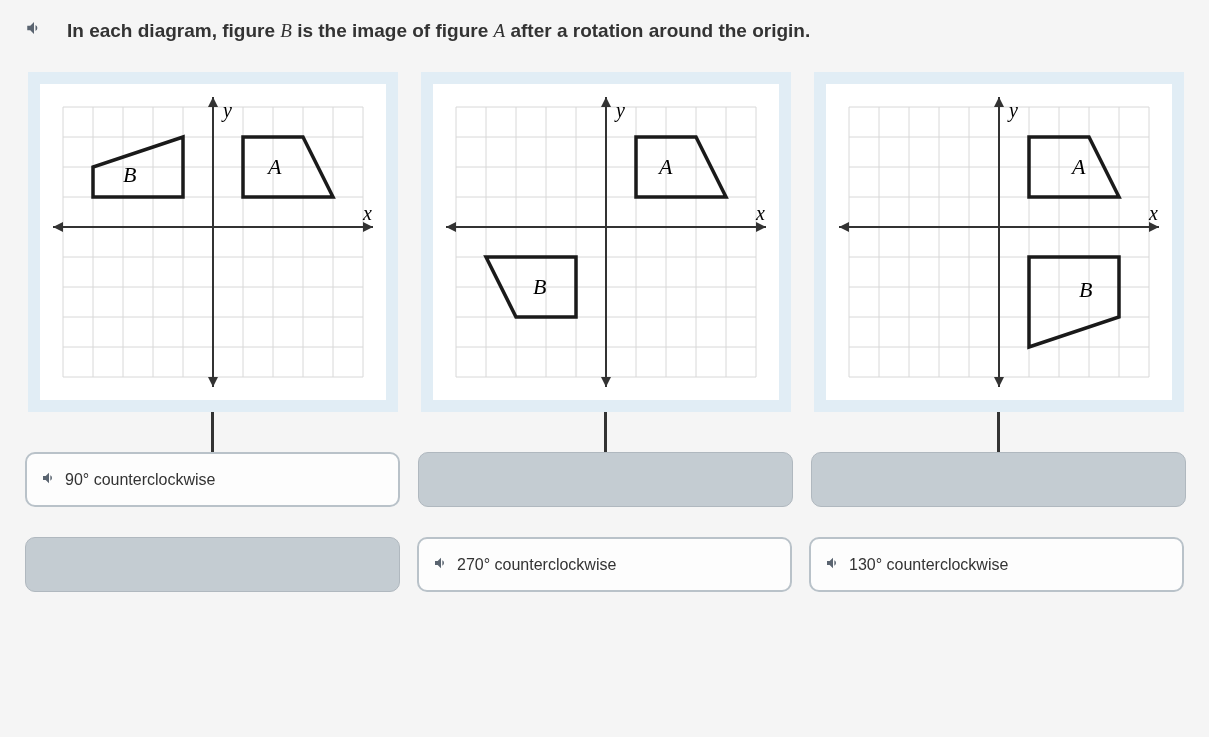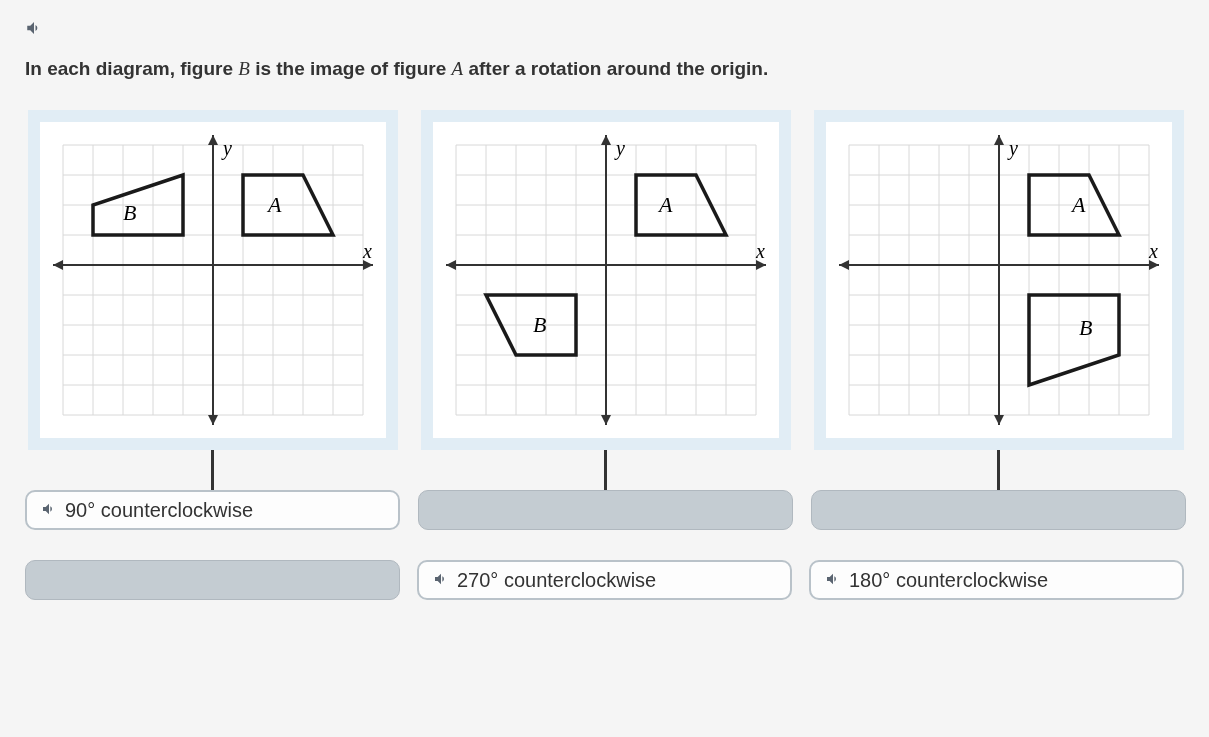--- a/index.html
+++ b/index.html
@@ -4,36 +4,36 @@
 <style>
   * { box-sizing: border-box; margin: 0; padding: 0; }
   body {
     font-family: Arial, Helvetica, sans-serif;
     background: #f5f5f5;
     width: 1209px;
     height: 737px;
     padding: 15px 25px;
     color: #333;
   }
-  .question-row { display: flex; align-items: flex-start; gap: 12px; margin-bottom: 25px; flex-direction: column; }
+  .question-row { display: flex; align-items: flex-start; gap: 24px; margin-bottom: 25px; }
   .speaker-icon { flex-shrink: 0; margin-top: 4px; cursor: pointer; }
   .question-text { font-size: 19px; line-height: 1.7; color: #333; font-weight: 600; }
   .math-var { font-family: 'Times New Roman', serif; font-style: italic; font-weight: normal; }
   
   .diagrams-row { display: flex; gap: 18px; justify-content: space-between; margin-bottom: 0; }
   .diagram-col { display: flex; flex-direction: column; align-items: center; width: 375px; }
   .diagram-frame { width: 370px; height: 340px; background: #fff; border: 12px solid #e1edf5; display:flex; align-items:center; justify-content:center; }
   .grid-svg { display:block; }
   
   .connector { width: 3px; height: 40px; background: #333; }
   
   .slot {
-    width: 375px; height: 40px; border-radius: 10px;
+    width: 375px; height: 55px; border-radius: 10px;
     display: flex; align-items: center; padding: 0 14px; gap: 8px;
-    font-size: 20px;
+    font-size: 16px;
   }
   .slot-filled { background: #fdfdfd; border: 2px solid #b9c2c9; color: #333; }
   .slot-empty  { background: #c4ccd2; border: 1px solid #b0b8bf; }
   
   .answer-bank { display: flex; gap: 8px; margin-top: 30px; justify-content: space-between; }
   .answer-bank .slot { width: 375px; }
   
   .shape-label { font-family: 'Times New Roman', serif; font-style: italic; font-size: 22px; }
   .axis-label  { font-family: 'Times New Roman', serif; font-style: italic; font-size: 20px; }
 </style>
@@ -203,15 +203,15 @@
         </svg>
     </span>
     <span>270° counterclockwise</span>
   </div>
   <div class="slot slot-filled">
     <span>
       <svg width="16" height="16" viewBox="0 0 24 24">
           <path fill="#5a6470" d="M3 9v6h4l5 5V4L7 9H3zm13.5 3a4.5 4.5 0 0 0-2.5-4v8a4.5 4.5 0 0 0 2.5-4z"></path>
         </svg>
     </span>
-    <span>180° counterclockwise</span>
+    <span>130° counterclockwise</span>
   </div>
 </div>
 
 </body></html>

